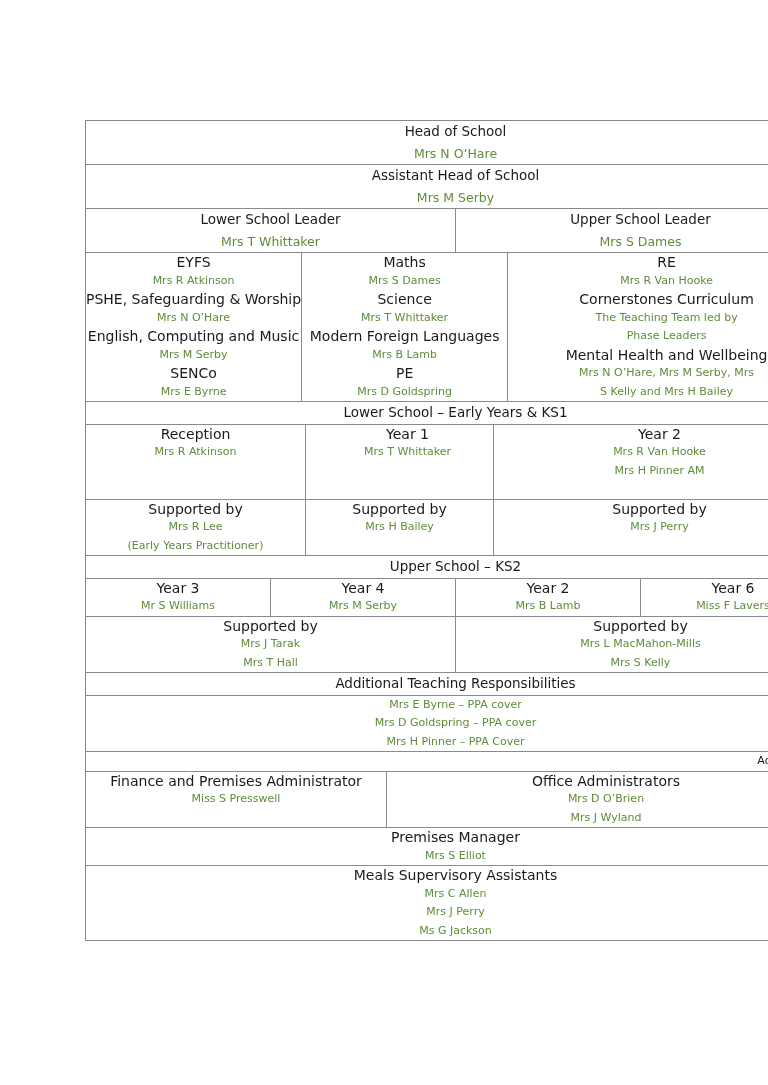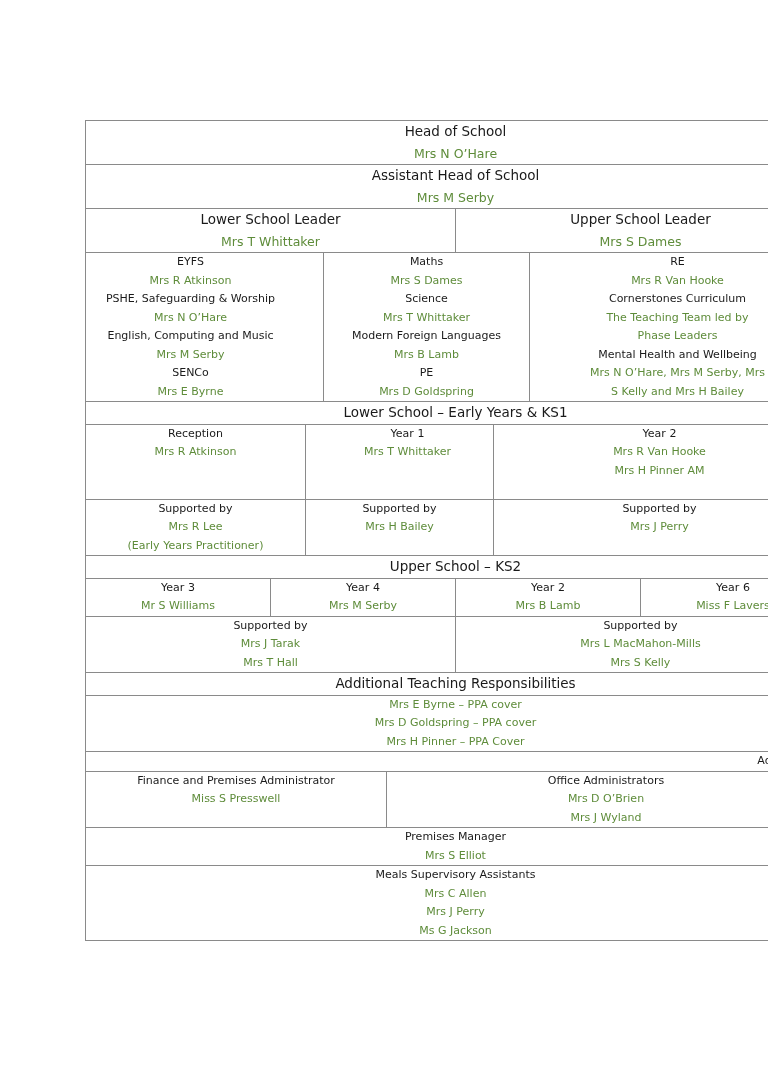--- a/index.html
+++ b/index.html
@@ -7,21 +7,21 @@
   .page { position:absolute; left:85px; top:120px; width:741px; border:1.5px solid #8a8a8a; box-sizing:border-box; }
   .row { display:flex; border-top:1.5px solid #8a8a8a; box-sizing:border-box; }
   .row:first-child { border-top:none; }
   .cell { flex:1; text-align:center; box-sizing:border-box; border-left:1.5px solid #8a8a8a; }
   .cell:first-child { border-left:none; }
   .line { display:block; white-space:nowrap; }
   .h-lg { font-size:13.5px; line-height:21.5px; color:#1a1a1a; }
   .h-sm { font-size:11px; line-height:18.5px; color:#1a1a1a;text-align:right; }
   .g-lg { font-size:12.5px; line-height:21.5px; color:#5e8c3a; }
   .g-sm { font-size:11px; line-height:18.5px; color:#5e8c3a; }
-  .t-sm { font-size:11px; line-height:18.5px; color:#1a1a1a; }
+  .t-sm { font-size:14px; line-height:18.5px; color:#1a1a1a; }
 </style>
 </head>
 <body>
 
 <div class="page">
 
   <div class="row">
     <div class="cell">
       <span class="line h-lg">Head of School</span>
       <span class="line g-lg">Mrs N O’Hare</span>
@@ -51,21 +51,21 @@
     <div class="cell" style="flex:0 0 209px;">
       <span class="line t-sm">EYFS</span>
       <span class="line g-sm">Mrs R Atkinson</span>
       <span class="line t-sm">PSHE, Safeguarding &amp; Worship</span>
       <span class="line g-sm">Mrs N O’Hare</span>
       <span class="line t-sm">English, Computing and Music</span>
       <span class="line g-sm">Mrs M Serby</span>
       <span class="line t-sm">SENCo</span>
       <span class="line g-sm">Mrs E Byrne</span>
     </div>
-    <div class="cell" style="flex:0 0 206px;margin-left:28px;">
+    <div class="cell" style="flex:0 0 206px;">
       <span class="line t-sm">Maths</span>
       <span class="line g-sm">Mrs S Dames</span>
       <span class="line t-sm">Science</span>
       <span class="line g-sm">Mrs T Whittaker</span>
       <span class="line t-sm">Modern Foreign Languages</span>
       <span class="line g-sm">Mrs B Lamb</span>
       <span class="line t-sm">PE</span>
       <span class="line g-sm">Mrs D Goldspring</span>
     </div>
     <div class="cell">

